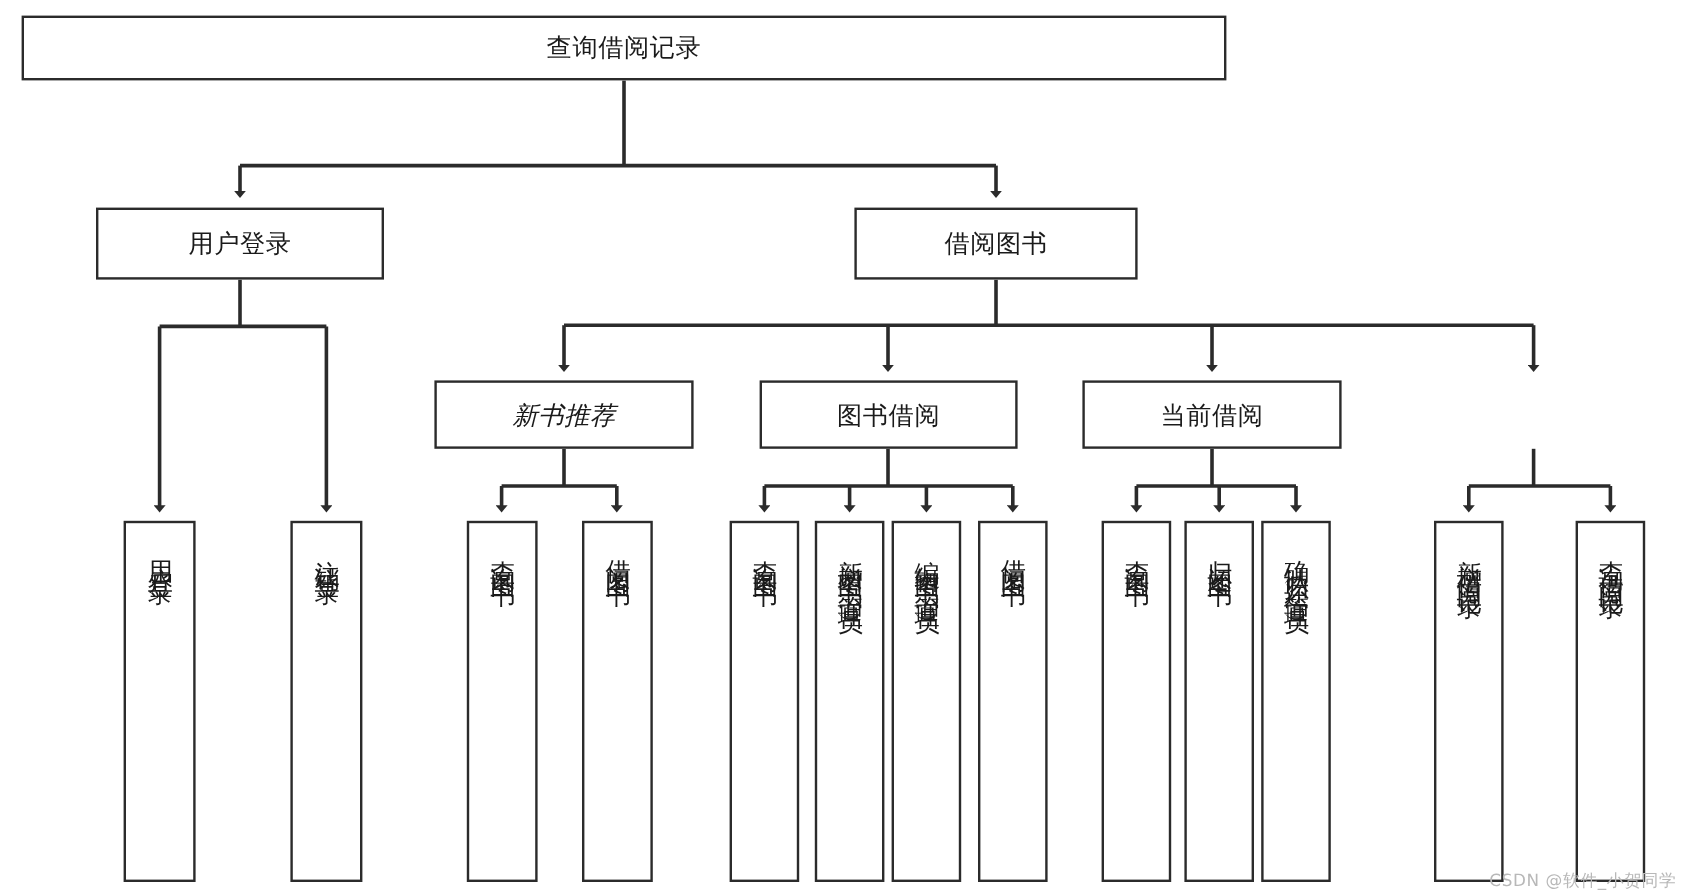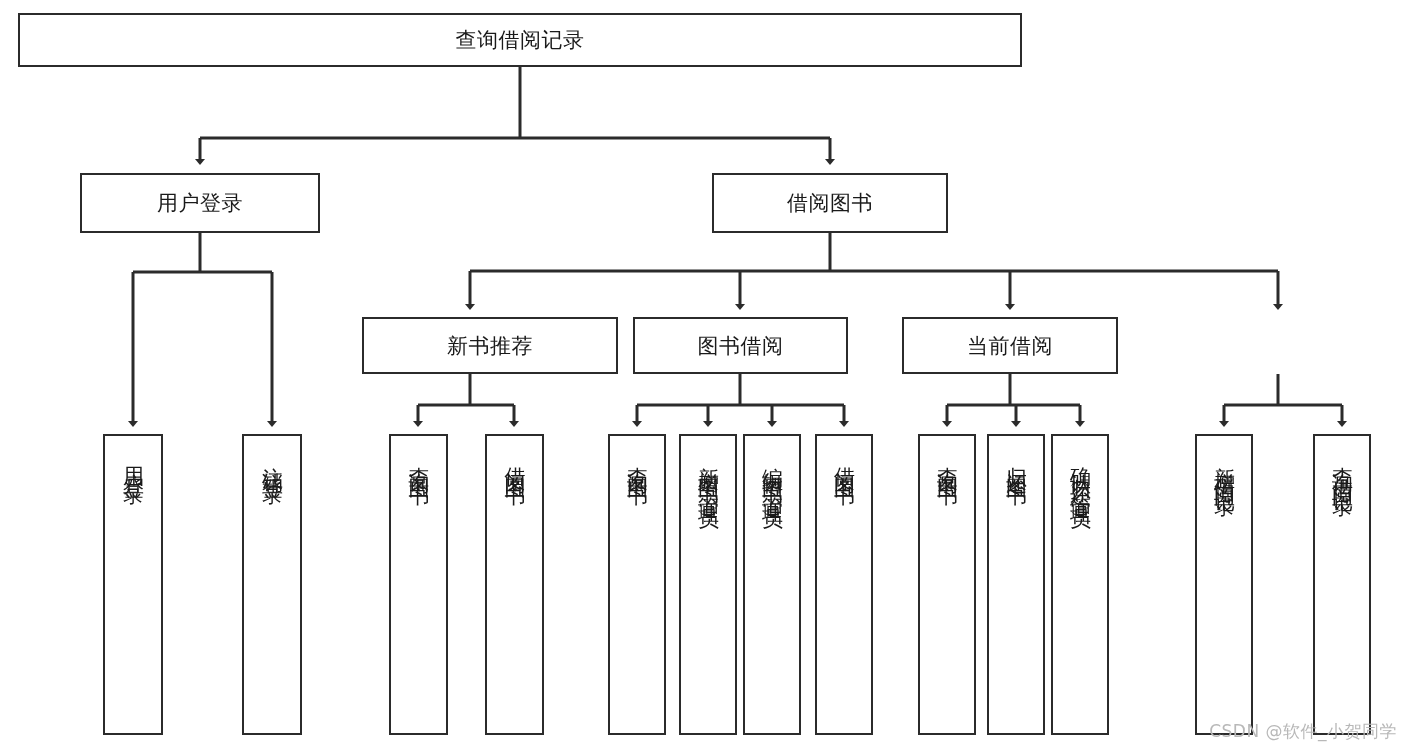--- a/index.html
+++ b/index.html
@@ -50,21 +50,21 @@
     writing-mode: vertical-rl;
     text-orientation: upright;
     letter-spacing: 6px;
     line-height: 1.1;
     white-space: nowrap;
   }
   .watermark {
     position: absolute;
     right: 8px;
     bottom: 4px;
-    font-size: 17px;
+    font-size: 14px;
     color: #b8b8b8;
     white-space: nowrap;
     letter-spacing: 0.5px;
   }
 </style>
 </head>
 <body>
 
 <div id="diagram-root">
 
@@ -122,21 +122,21 @@
     <span>查询借阅记录</span>
   </div>
 
   <div class="node horiz" style="left:80px; top:173px; width:240px; height:60px;">
     <span>用户登录</span>
   </div>
   <div class="node horiz" style="left:712px; top:173px; width:236px; height:60px;">
     <span>借阅图书</span>
   </div>
 
-  <div class="node horiz" style="left:362px; top:317px; width:256px; height:57px;">
+  <div class="node horiz" style="left:362px; top:317px; width:216px; height:57px;font-style:italic;">
     <span>新书推荐</span>
   </div>
   <div class="node horiz" style="left:633px; top:317px; width:215px; height:57px;">
     <span>图书借阅</span>
   </div>
   <div class="node horiz" style="left:902px; top:317px; width:216px; height:57px;">
     <span>当前借阅</span>
   </div>
 
   <div class="node vert" style="left:103px; top:434px; width:60px; height:301px;">

